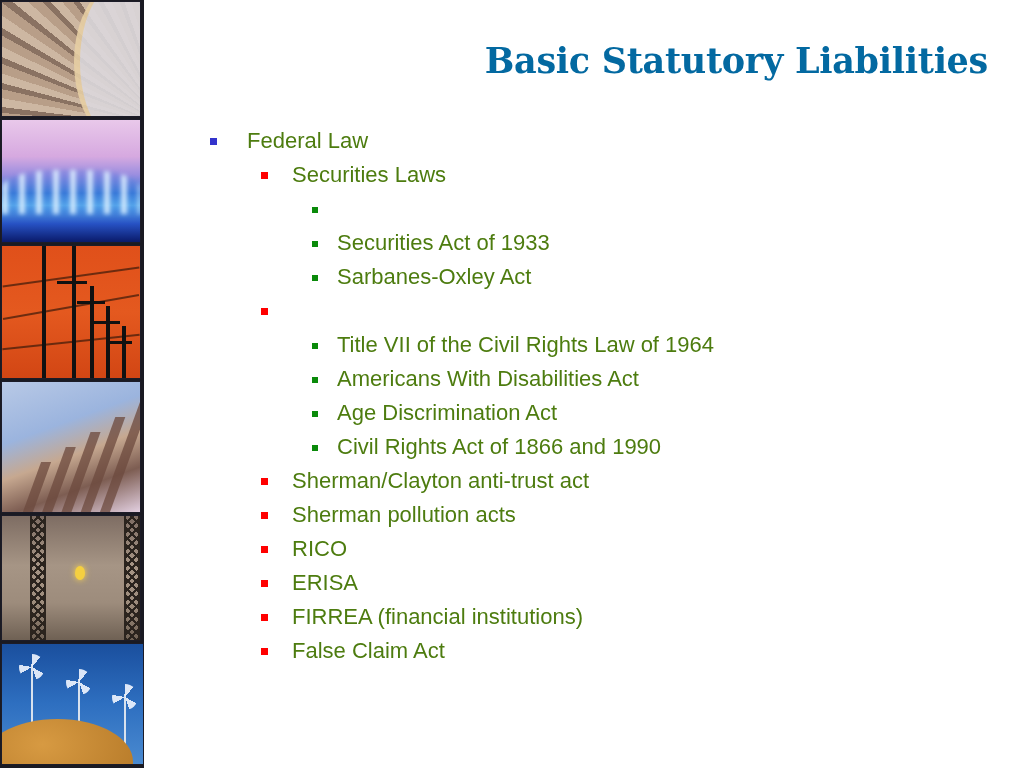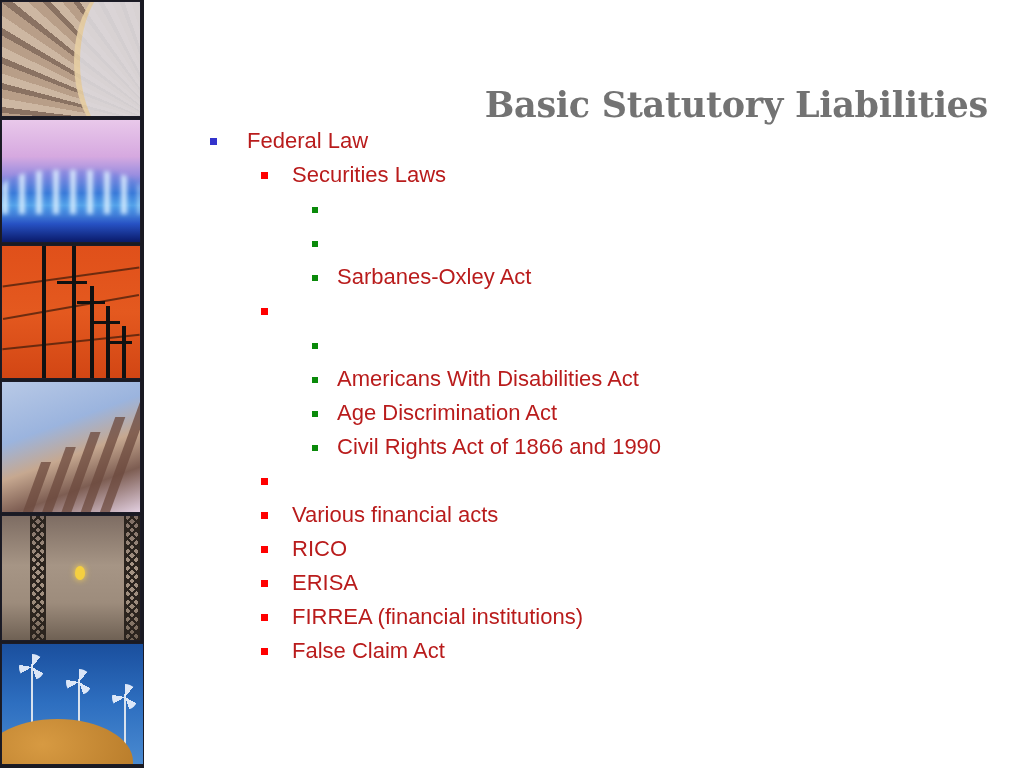--- a/index.html
+++ b/index.html
@@ -56,28 +56,27 @@
     }
     .p6 .hill { position:absolute; left:-20px; right:10px; bottom:-40px; height:85px; border-radius:50% 50% 0 0;
       background: radial-gradient(ellipse at 40% 30%, #d79a42, #b07424); }
     .p6 .mast { position:absolute; width:2px; background:#d9e2ee; }
     .p6 .blade { position:absolute; width:26px; height:26px; border-radius:50%;
       background: conic-gradient(rgba(240,245,255,.9) 0 40deg, transparent 40deg 120deg, rgba(240,245,255,.9) 120deg 160deg, transparent 160deg 240deg, rgba(240,245,255,.9) 240deg 280deg, transparent 280deg 360deg); }
 
     .title {
       position: absolute; right: 36px; top: 40px;
       font-family: "DejaVu Serif", "Liberation Serif", serif;
-      font-weight: bold; font-size: 35px; color: #737373;
+      font-weight: bold; font-size: 35px; color: #0369a1;
       letter-spacing: -0.3px;
-      margin-top: 44px;
     }
     .content { position: absolute; left: 0; top: 124px; }
     .item {
       position: absolute; white-space: nowrap;
-      font-size: 22px; color: #b91c1c; line-height: 34px;
+      font-size: 22px; color: #4d7c0f; line-height: 34px;
     }
     .bullet { position: absolute; width: 7px; height: 7px; top: 14px; }
     .lvl0 .bullet { background: #3333cc; left: -37px; }
     .lvl1 .bullet { background: #ff0000; left: -31px; width: 7px; height: 7px; }
     .lvl2 .bullet { background: #0a8a0a; left: -25px; width: 6px; height: 6px; top: 15px; }
   </style>
 </head>
 <body>
 
 <div class="sidebar">
@@ -119,26 +118,26 @@
     <div class="hill"></div>
   </div>
 </div>
 
 <div class="title">Basic Statutory Liabilities</div>
 
 <div class="content">
   <div class="item lvl0" style="left:247px;top:0px"><span class="bullet"></span><span>Federal Law</span></div>
   <div class="item lvl1" style="left:292px;top:34px"><span class="bullet"></span><span>Securities Laws</span></div>
   <div class="item lvl2" style="left:337px;top:68px"><span class="bullet"></span></div>
-  <div class="item lvl2" style="left:337px;top:102px"><span class="bullet"></span></div>
+  <div class="item lvl2" style="left:337px;top:102px"><span class="bullet"></span><span>Securities Act of 1933</span></div>
   <div class="item lvl2" style="left:337px;top:136px"><span class="bullet"></span><span>Sarbanes-Oxley Act</span></div>
   <div class="item lvl1" style="left:292px;top:170px"><span class="bullet"></span></div>
-  <div class="item lvl2" style="left:337px;top:204px"><span class="bullet"></span></div>
+  <div class="item lvl2" style="left:337px;top:204px"><span class="bullet"></span><span>Title VII of the Civil Rights Law of 1964</span></div>
   <div class="item lvl2" style="left:337px;top:238px"><span class="bullet"></span><span>Americans With Disabilities Act</span></div>
   <div class="item lvl2" style="left:337px;top:272px"><span class="bullet"></span><span>Age Discrimination Act</span></div>
   <div class="item lvl2" style="left:337px;top:306px"><span class="bullet"></span><span>Civil Rights Act of 1866 and 1990</span></div>
-  <div class="item lvl1" style="left:292px;top:340px"><span class="bullet"></span></div>
-  <div class="item lvl1" style="left:292px;top:374px"><span class="bullet"></span><span>Various financial acts</span></div>
+  <div class="item lvl1" style="left:292px;top:340px"><span class="bullet"></span><span>Sherman/Clayton anti-trust act</span></div>
+  <div class="item lvl1" style="left:292px;top:374px"><span class="bullet"></span><span>Sherman pollution acts</span></div>
   <div class="item lvl1" style="left:292px;top:408px"><span class="bullet"></span><span>RICO</span></div>
   <div class="item lvl1" style="left:292px;top:442px"><span class="bullet"></span><span>ERISA</span></div>
   <div class="item lvl1" style="left:292px;top:476px"><span class="bullet"></span><span>FIRREA (financial institutions)</span></div>
   <div class="item lvl1" style="left:292px;top:510px"><span class="bullet"></span><span>False Claim Act</span></div>
 </div>
 
 </body></html>

